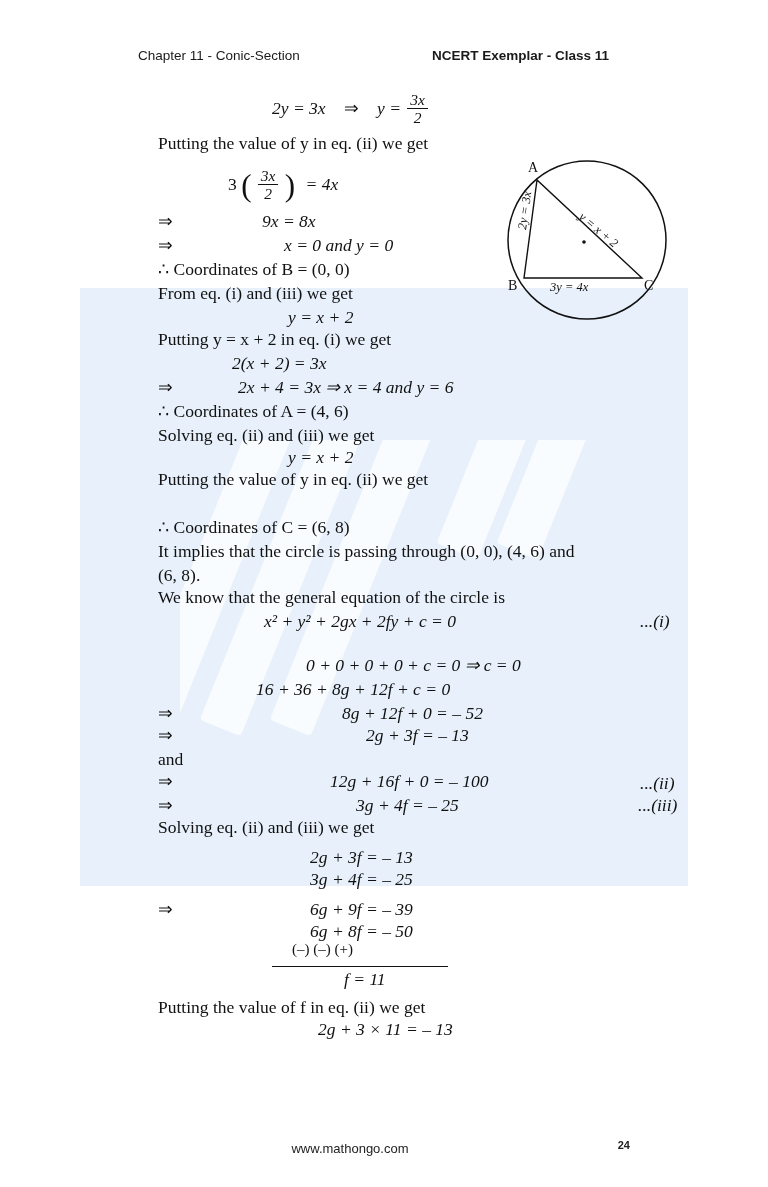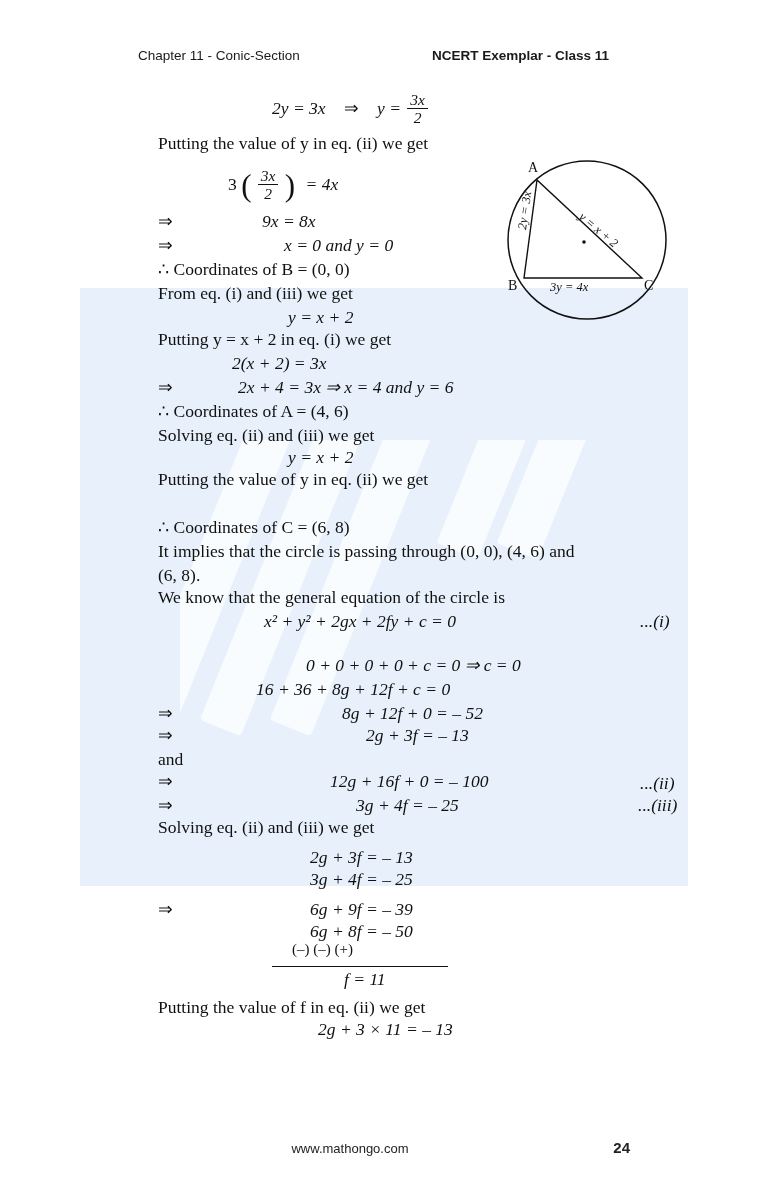--- a/index.html
+++ b/index.html
@@ -143,21 +143,21 @@
     left: 0;
     width: 700px;
     text-align: center;
     top: 0;
   }
   .footer .pg {
     position: absolute;
     right: 138px;
     top: -2px;
     font-weight: bold;
-    font-size: 15px;
+    font-size: 11px;
   }
 </style>
 </head>
 <body>
 
 <div class="page">
 
   <div class="wm-band"></div>
   <div class="wm-stripes">
     <i></i>

